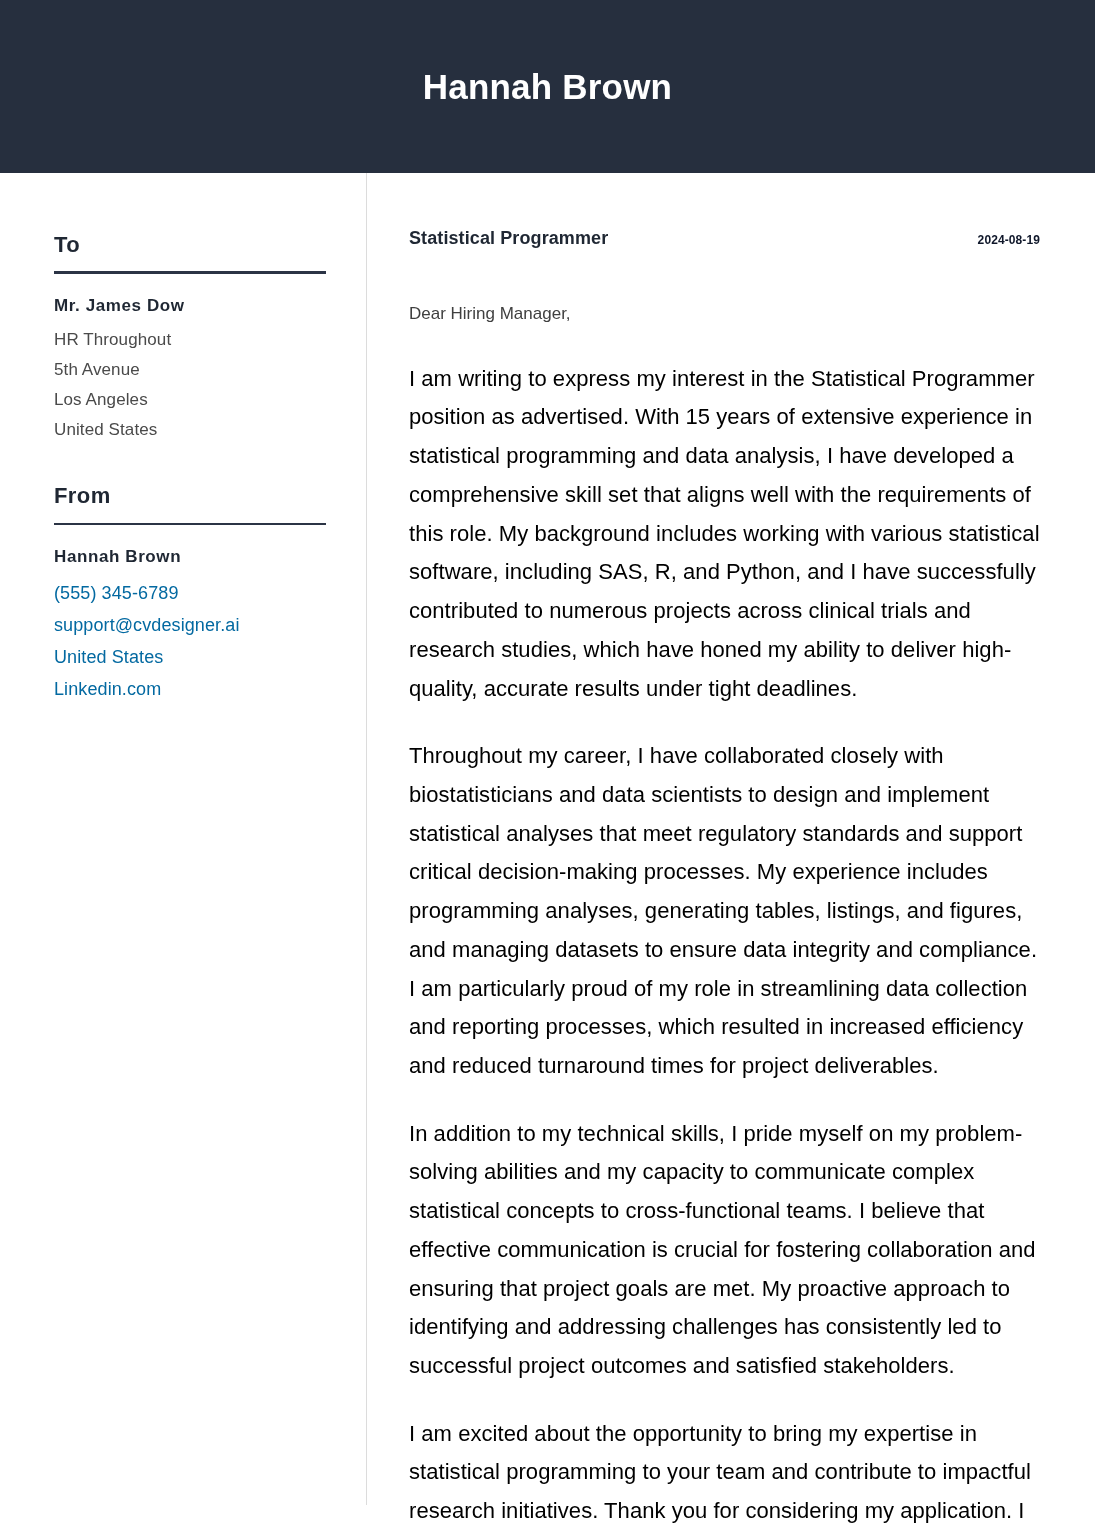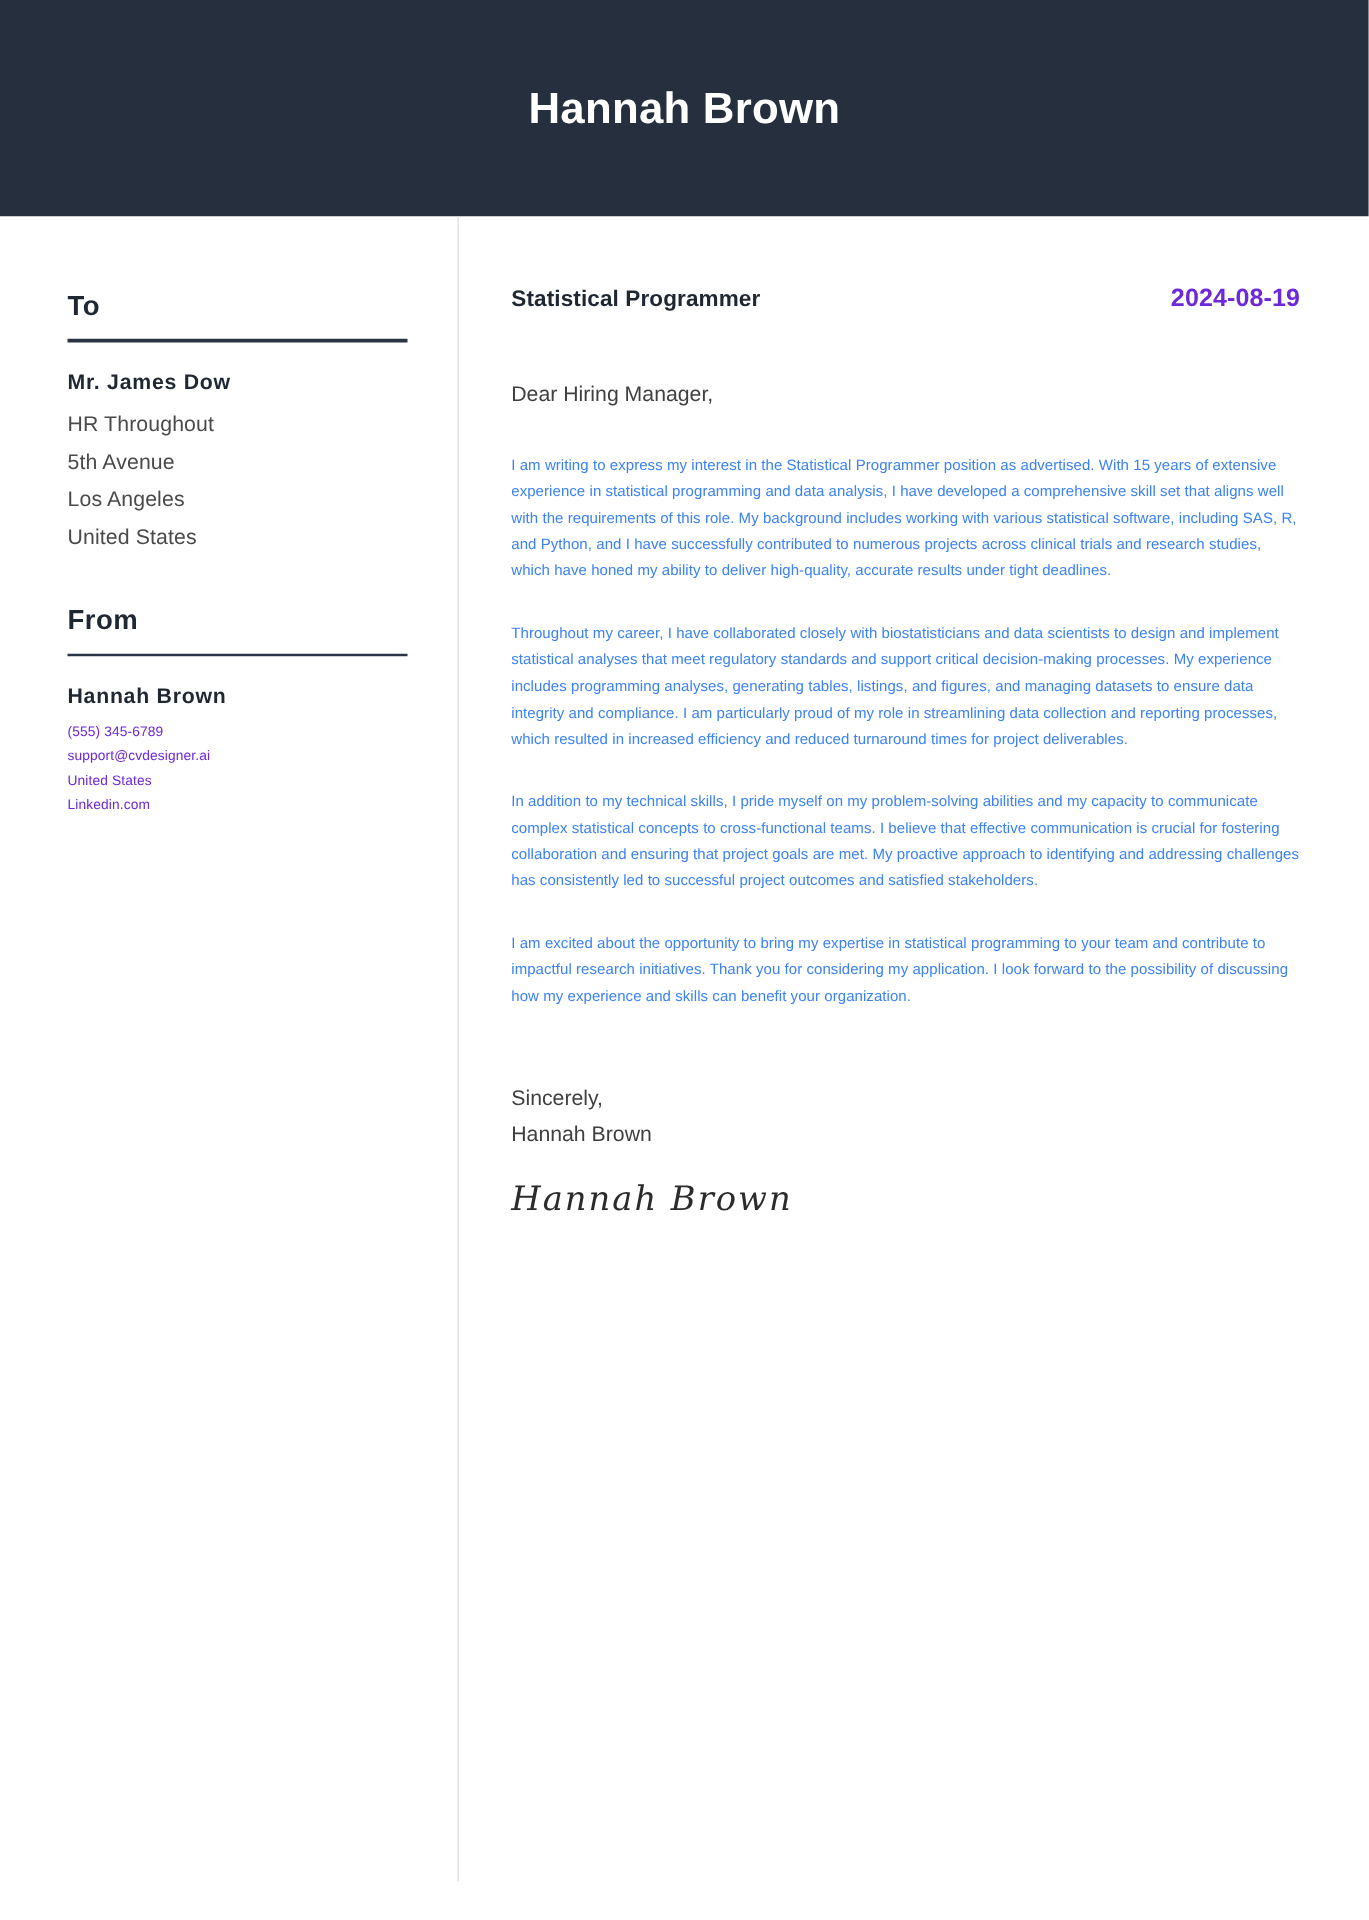--- a/index.html
+++ b/index.html
@@ -78,22 +78,22 @@
     margin-bottom: 7px;
     line-height: 1.45;
   }
   .to-lines .addr-line {
     font-size: 17px;
     color: #4a4a4a;
     line-height: 1.75;
     letter-spacing: 0.1px;
   }
   .from-lines .addr-line {
-    font-size: 11px;
-    color: #6d28d9;
+    font-size: 18px;
+    color: #0369a1;
     line-height: 1.78;
     letter-spacing: 0.1px;
   }
   .gap-between-sections {
     height: 40px;
   }
 
   
   .letter {
     flex: 1 1 auto;
@@ -106,35 +106,35 @@
     align-items: baseline;
     margin-bottom: 50px;
   }
   .job-title {
     font-size: 18px;
     font-weight: bold;
     color: #1f2733;
     letter-spacing: 0.1px;
   }
   .letter-date {
-    font-size: 20px;
-    font-weight: bold;
-    color: #6d28d9;
+    font-size: 12px;
+    font-weight: bold;
+    color: #0f172a;
     letter-spacing: 0.1px;
     text-align: center;
   }
   .salutation {
     font-size: 17px;
     color: #3f3f3f;
     line-height: 1.75;
     margin-bottom: 31px;
   }
   .letter-para {
-    font-size: 12px;
-    color: #3b82f6;
+    font-size: 22px;
+    color: #000000;
     line-height: 1.76;
     margin: 0 0 29px 0;
     letter-spacing: 0.05px;
   }
   .closing {
     margin-top: 56px;
   }
   .closing-line {
     font-size: 17px;
     color: #3f3f3f;

